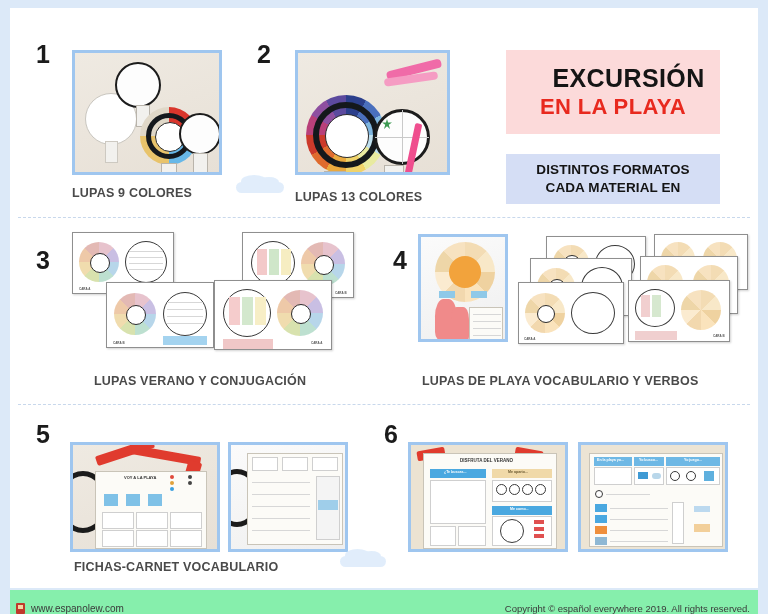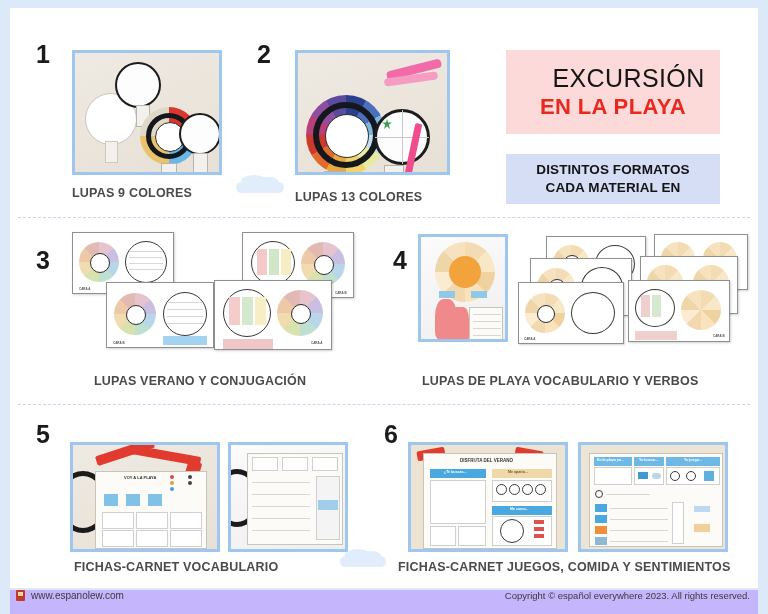--- a/index.html
+++ b/index.html
@@ -93,21 +93,21 @@
     height: 84px;
     background: #fcdada;
     display: flex;
     flex-direction: column;
     align-items: center;
     justify-content: center;
     box-sizing: border-box;
   }
   .title-line1 {
     font-size: 25px;
-    font-weight: 400;
+    font-weight: 700;
     color: #151515;
     letter-spacing: .4px;
     line-height: 1.05;
     margin-left: 31px;
   }
   .title-line2 {
     font-size: 22px;
     font-weight: 800;
     color: #e8291e;
     letter-spacing: .4px;
@@ -152,23 +152,23 @@
   .cloud::before { width: 55%; height: 115%; left: 10%; top: -62%; }
   .cloud::after  { width: 42%; height: 95%;  right: 11%; top: -48%; }
 
   
   .footer {
     position: absolute;
     left: 10px;
     top: 590px;
     width: 748px;
     height: 24px;
-    background: #c4b5fd;
+    background: #86efac;
     display: flex;
-    align-items: flex-start;
+    align-items: flex-end;
     box-sizing: border-box;
   }
   .footer-left {
     display: flex;
     align-items: center;
     gap: 6px;
     padding-left: 6px;
   }
   .footer-link {
     font-size: 10px;
@@ -598,25 +598,24 @@
             <div class="doc-line" style="left:20px; top:54px; width:58px;"></div>
             <div class="doc-line" style="left:20px; top:65px; width:58px;"></div>
             <div class="doc-line" style="left:20px; top:76px; width:58px;"></div>
             <div class="doc-line" style="left:20px; top:87px; width:58px;"></div>
             <div class="cell" style="left:82px; top:48px; width:12px; height:42px;"></div>
             <div class="swatch" style="left:104px; top:52px; width:16px; height:6px; background:#bcd9ef;"></div>
             <div class="swatch" style="left:104px; top:70px; width:16px; height:8px; background:#f2cf9a;"></div>
           </div>
         </div>
       </div>
-      <div class="caption" style="left:388px; top:150px;">FICHAS-CARNET JUEGOS, COMIDA Y SENTIMIENTOS</div>
     </div>
 
   </div>
 
   <div class="footer">
     <div class="footer-left">
       <div class="fav"></div>
       <span class="footer-link">www.espanolew.com</span>
     </div>
-    <div class="footer-right">Copyright © español everywhere 2023. All rights reserved.</div>
+    <div class="footer-right">Copyright © español everywhere 2019. All rights reserved.</div>
   </div>
 </div>
 
 </body></html>

